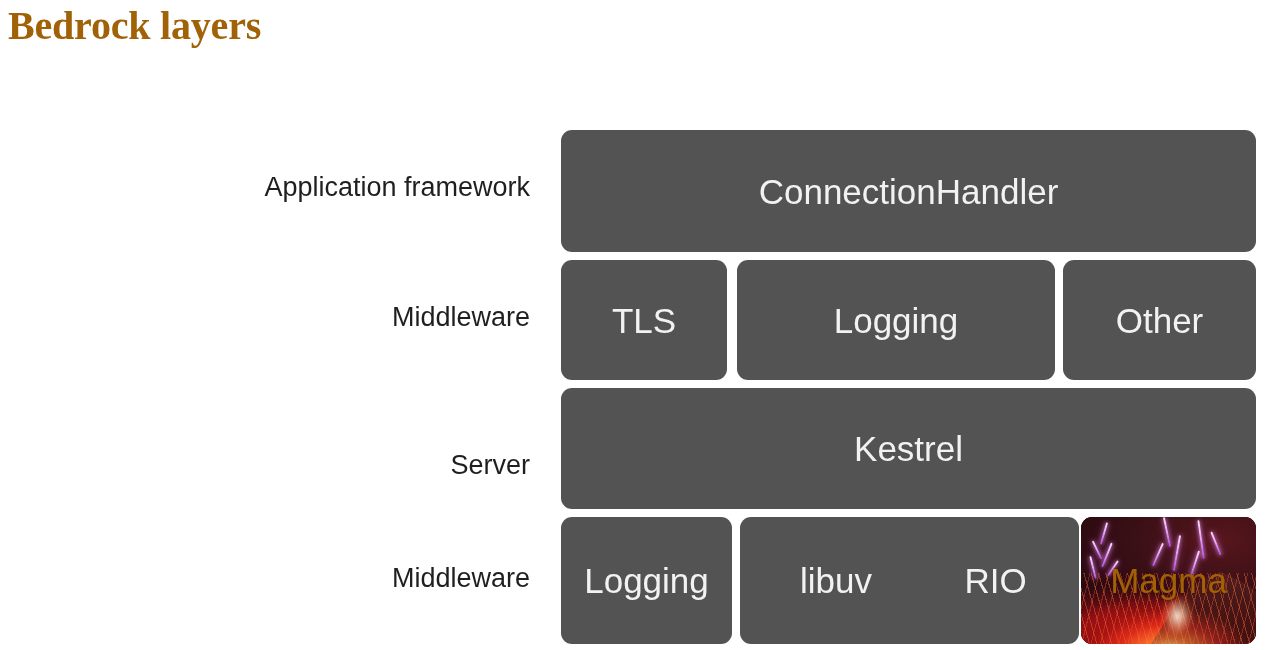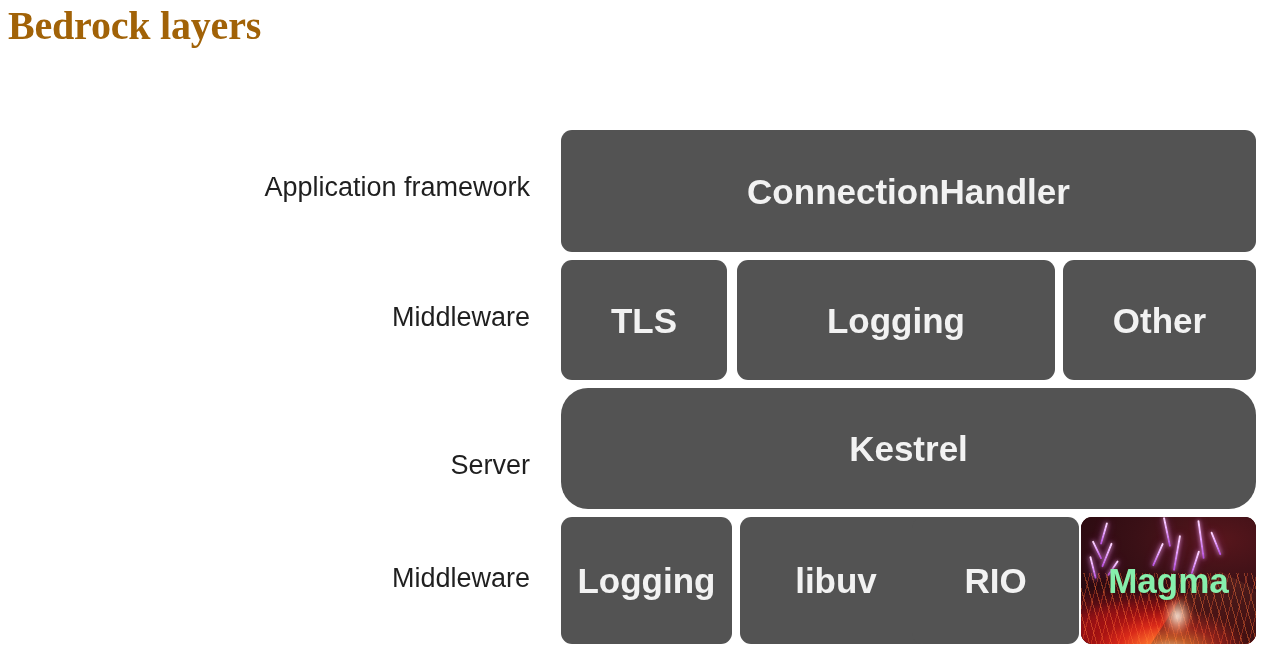--- a/index.html
+++ b/index.html
@@ -73,21 +73,21 @@
     border-radius: 11px;
     display: flex;
     align-items: center;
     justify-content: center;
     box-sizing: border-box;
   }
 
   .layer-box > .box-label {
     color: #f2f2f2;
     font-size: 35px;
-    font-weight: bold;
+    font-weight: normal;
     line-height: 1;
     white-space: nowrap;
   }
 
   
   #row-application { top: 0px;   height: 122px; }
   #row-middleware  { top: 130px; height: 120px; }
   #row-server      { top: 258px; height: 121px; }
   #row-transports  { top: 387px; height: 127px; }
 
@@ -98,21 +98,21 @@
 
   
   #box-connectionhandler { left: 0px; width: 695px; }
 
   
   #box-tls     { left: 0px;   width: 166px; }
   #box-logging { left: 176px; width: 318px; }
   #box-other   { left: 502px; width: 193px; }
 
   
-  #box-kestrel { left: 0px; width: 695px; border-radius: 27px; }
+  #box-kestrel { left: 0px; width: 695px; }
 
   
   #box-sockets { left: 0px;   width: 171px; }
   #box-libuv   { left: 179px; width: 192px; }
   #box-rio     { left: 351px; width: 167px; }
   #box-magma   { left: 520px; width: 175px; }
 
   
   #box-magma {
     overflow: hidden;
@@ -185,21 +185,21 @@
   #bolt-b i:nth-child(1){ left:46%; top:0;   width:2px; height:34%; transform:rotate(-12deg); }
   #bolt-b i:nth-child(2){ left:34%; top:28%; width:1.5px; height:28%; transform:rotate(24deg); }
   #bolt-b i:nth-child(3){ left:60%; top:20%; width:2px; height:40%; transform:rotate(10deg); }
   #bolt-c { left: 56%; top: 2%; width: 40%; height: 66%; }
   #bolt-c i:nth-child(1){ left:30%; top:0;   width:2.2px; height:46%; transform:rotate(-8deg); }
   #bolt-c i:nth-child(2){ left:22%; top:36%; width:1.6px; height:32%; transform:rotate(18deg); }
   #bolt-c i:nth-child(3){ left:52%; top:14%; width:1.6px; height:30%; transform:rotate(-22deg); }
   #box-magma .box-label {
     position: relative;
     z-index: 5;
-    color: #86efac;
+    color: #a16207;
     text-shadow: 0 0 3px rgba(60,0,0,.55);
   }
 </style>
 </head>
 <body>
 
 <div id="slide-title">Bedrock layers</div>
 
 <div id="layer-diagram">
 

